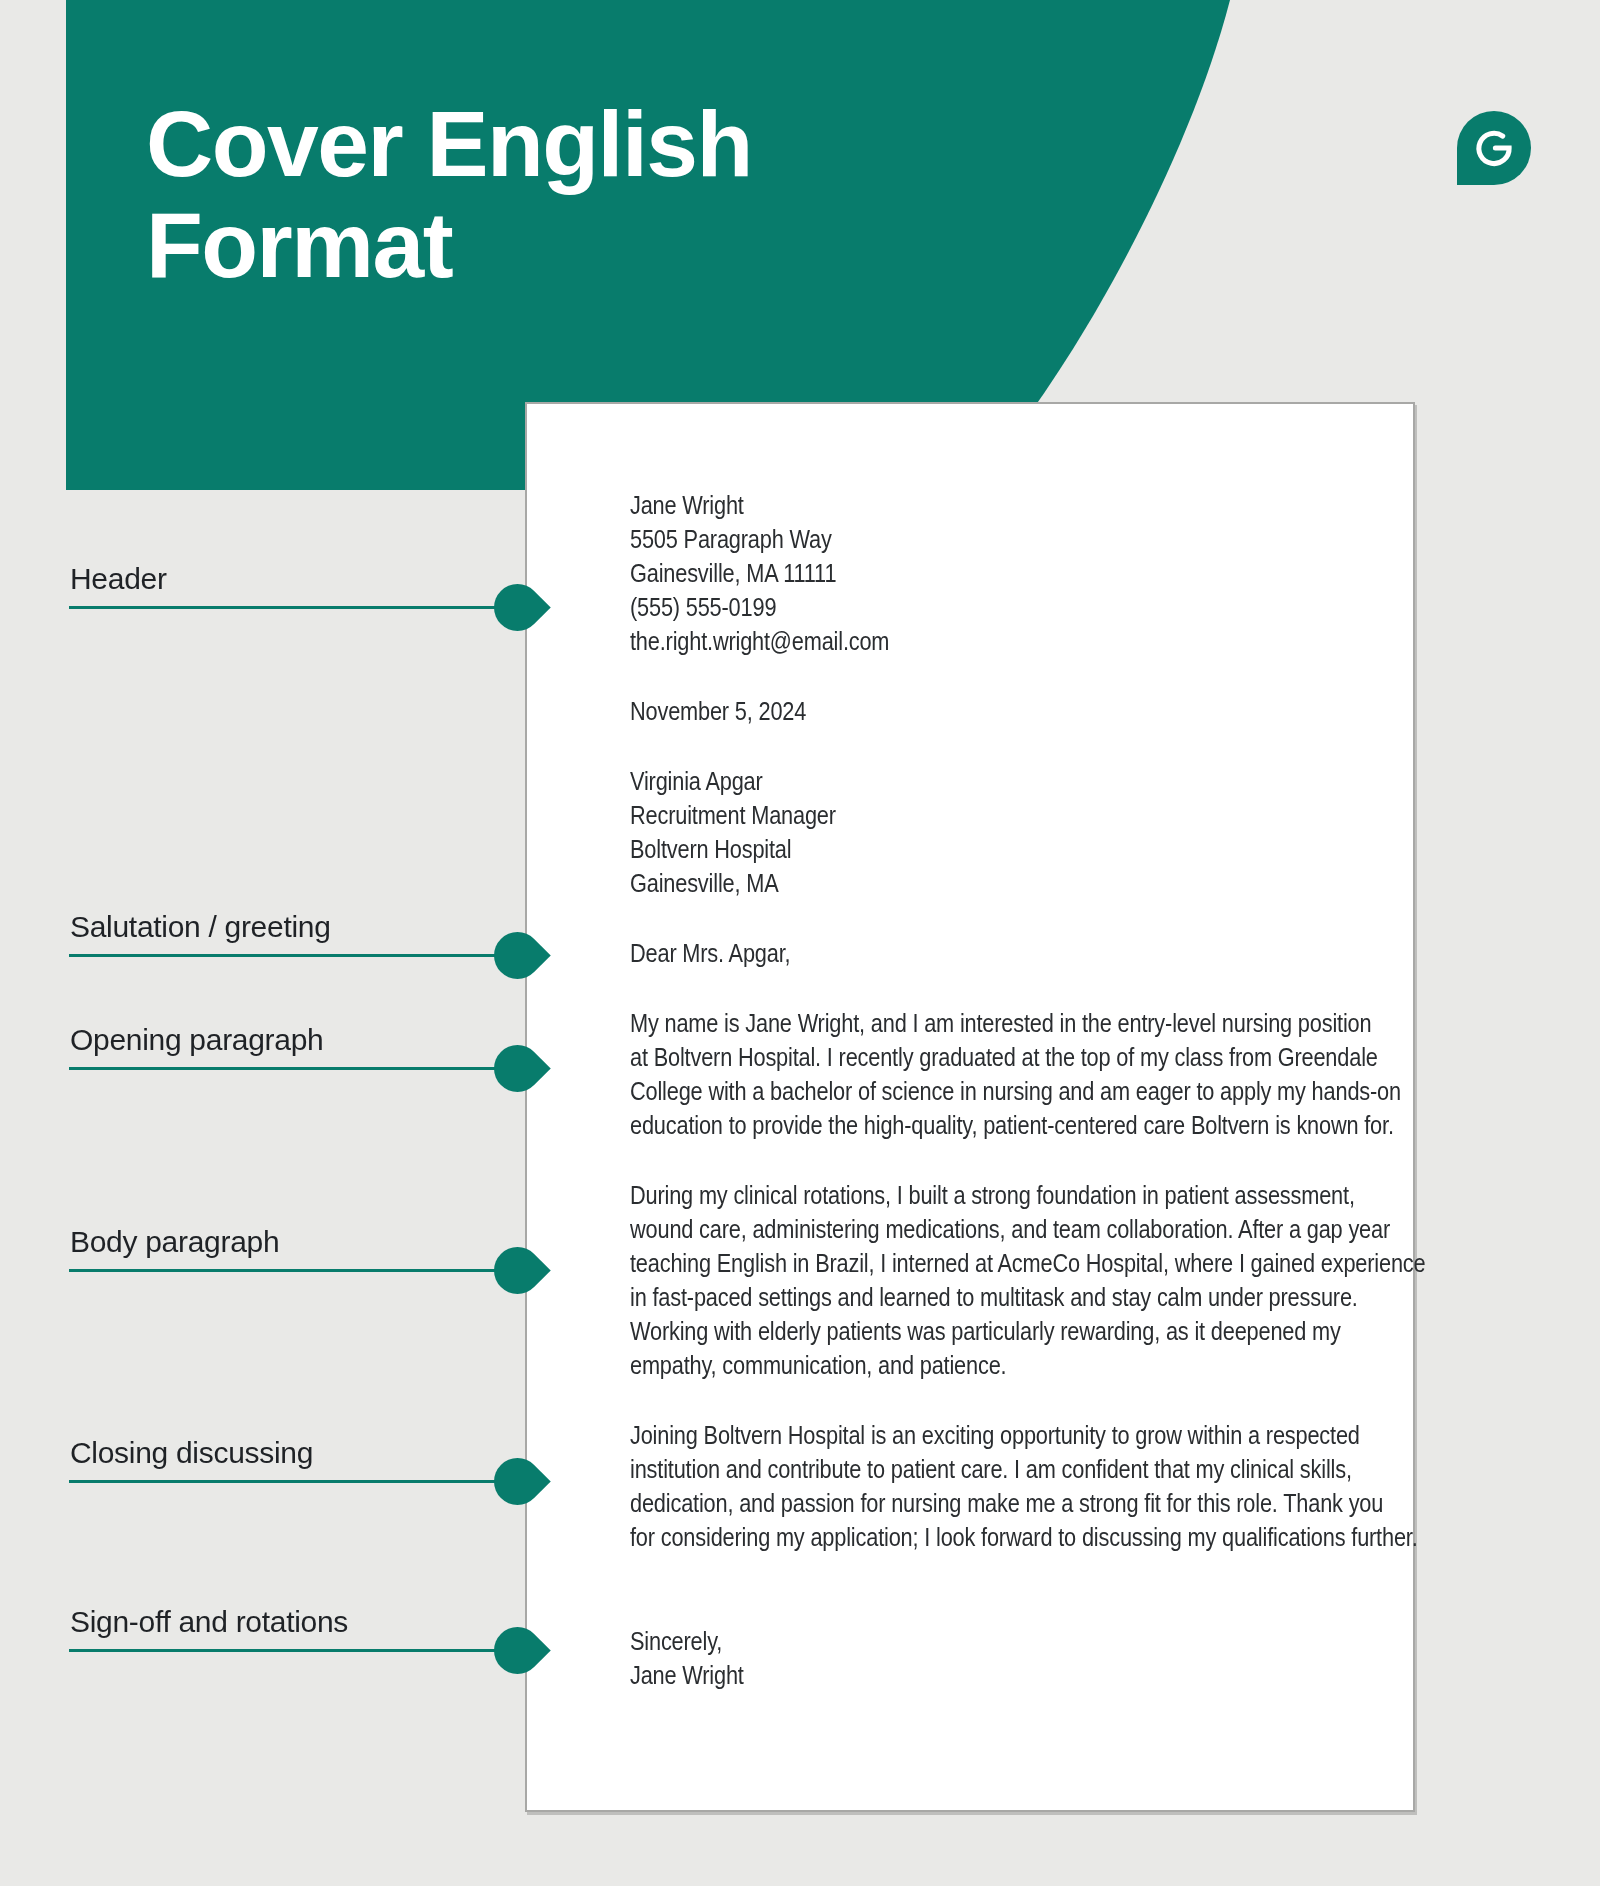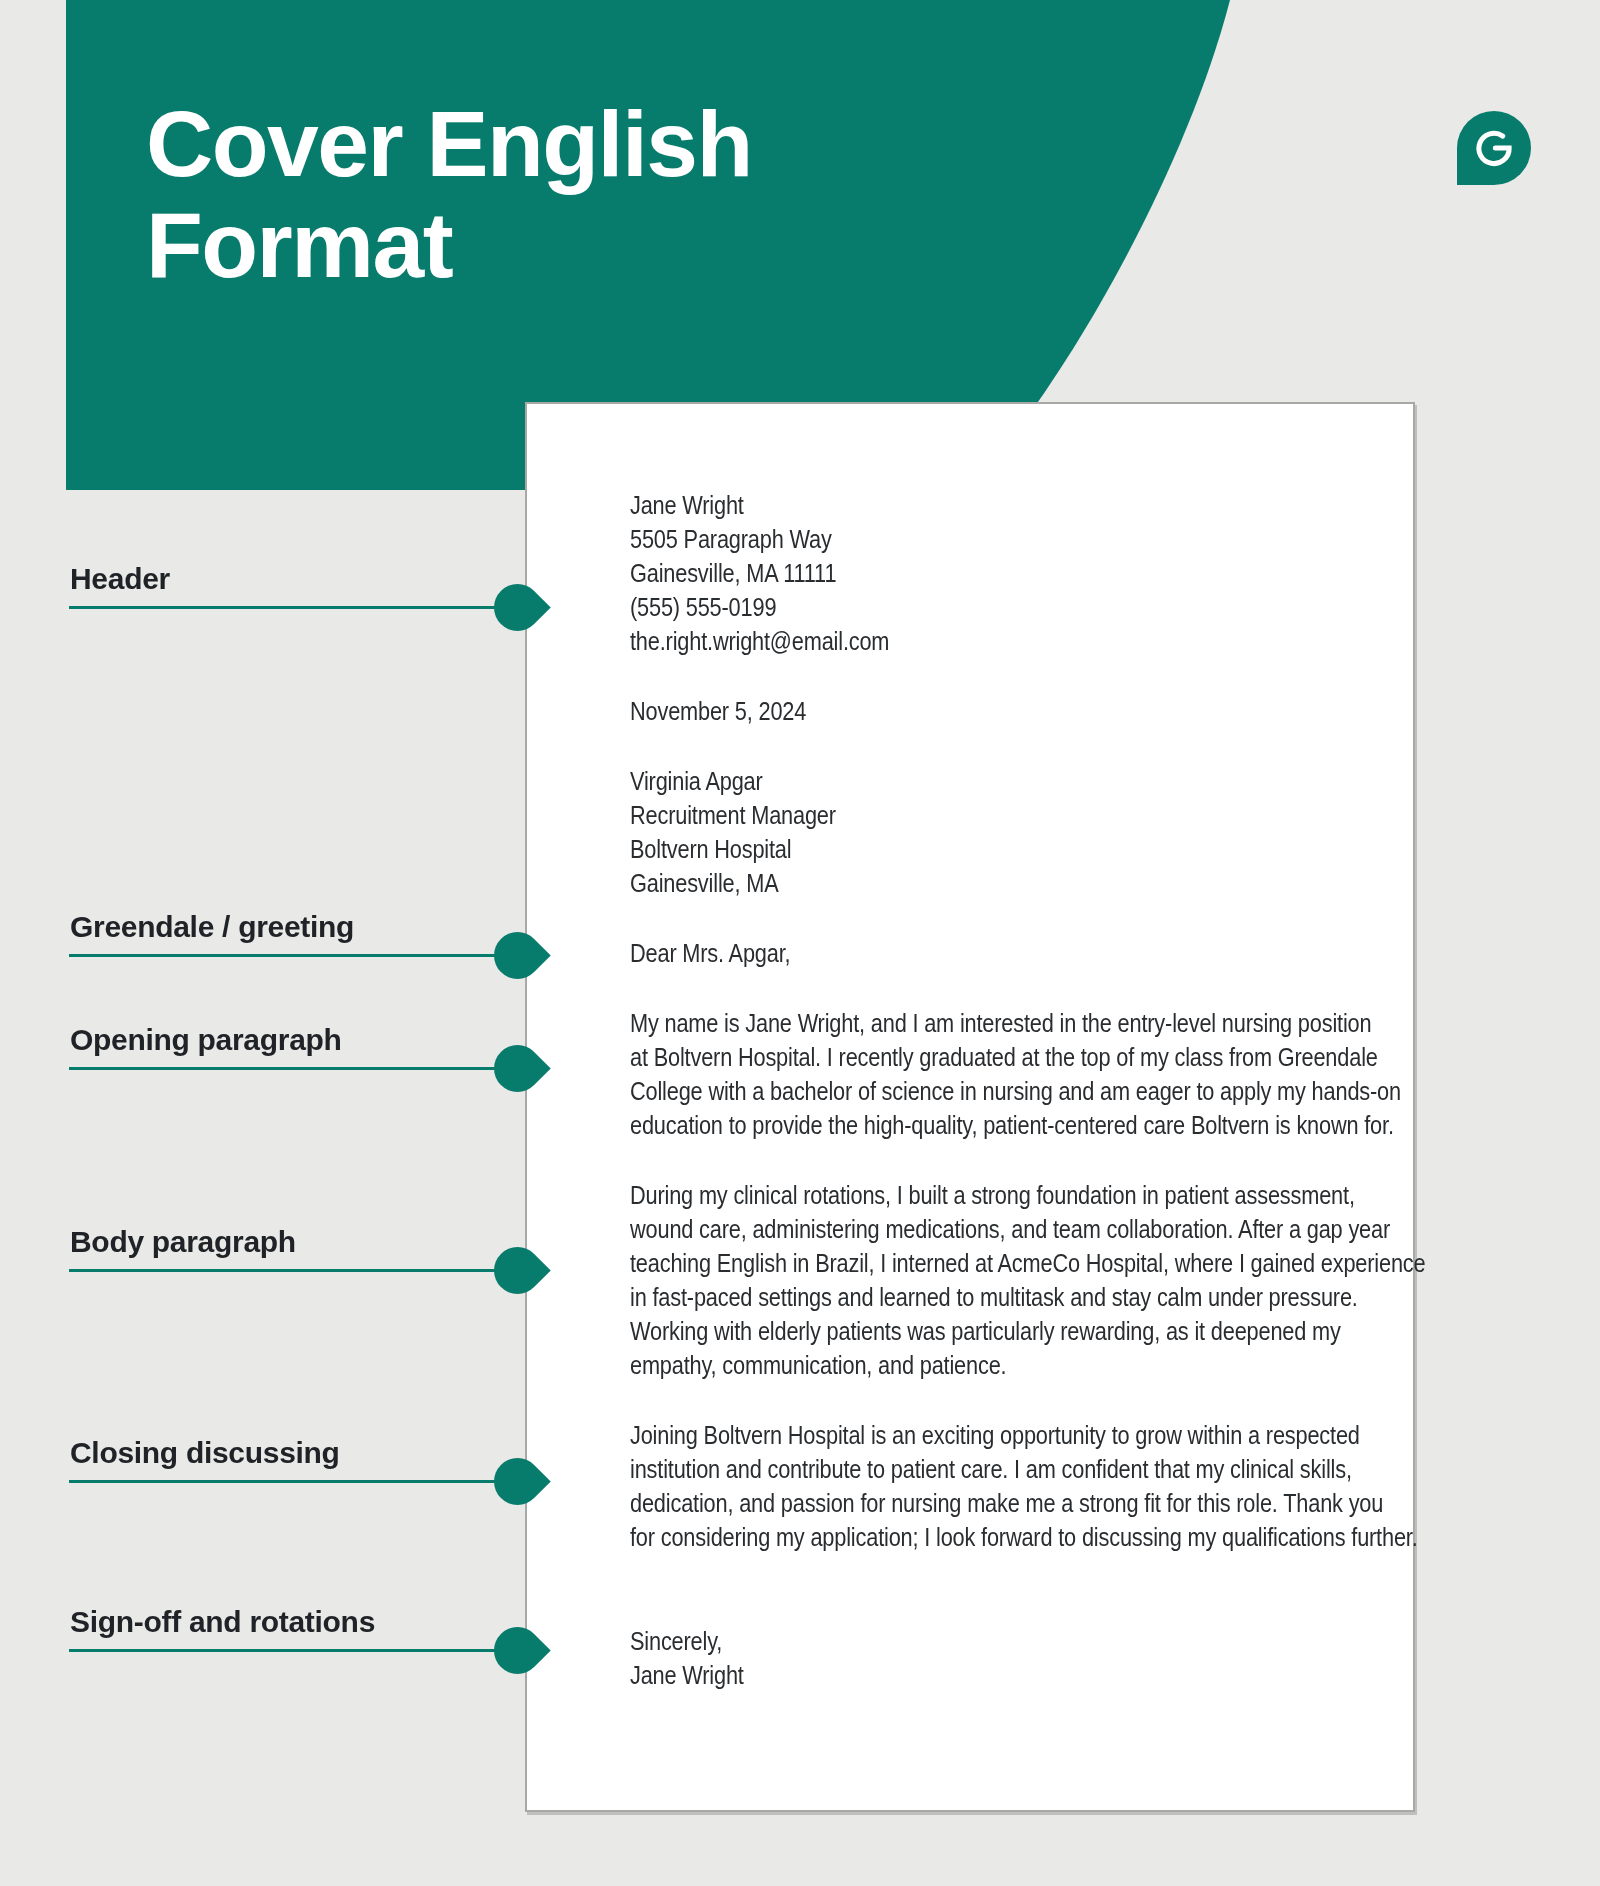--- a/index.html
+++ b/index.html
@@ -32,21 +32,21 @@
   .letter{
     position:absolute;left:103px;top:84px;width:1120px;
     transform:scaleX(0.87);transform-origin:0 0;
     color:#2A2D30;font-size:25px;line-height:34px;letter-spacing:-0.2px;
   }
   .letter p{margin:0 0 36px 0;white-space:pre-line;}
   .letter p.signoff{margin-top:70px;}
   
   .callout{position:absolute;left:57px;width:496px;height:72px;z-index:5;}
   .callout-text{
-    margin-left:13px;font-size:30px;line-height:38px;font-weight:700;
+    margin-left:13px;font-size:30px;line-height:38px;font-weight:400;
     color:#1F2226;letter-spacing:-0.3px;
   }
   .callout-line{
     position:absolute;left:12px;top:46px;width:450px;height:3px;background:#087C6C;
   }
   .callout-pin{
     position:absolute;left:437px;top:24px;width:47px;height:47px;background:#087C6C;
     border-radius:50% 0 50% 50%;transform:rotate(45deg);
   }
 </style>
@@ -97,21 +97,21 @@
 Jane Wright</p>
   </div>
 </div>
 
 <div class="callout" style="top:560px">
   <div class="callout-text">Header</div>
   <div class="callout-line"></div>
   <div class="callout-pin"></div>
 </div>
 <div class="callout" style="top:908px">
-  <div class="callout-text">Greendale / greeting</div>
+  <div class="callout-text">Salutation / greeting</div>
   <div class="callout-line"></div>
   <div class="callout-pin"></div>
 </div>
 <div class="callout" style="top:1021px">
   <div class="callout-text">Opening paragraph</div>
   <div class="callout-line"></div>
   <div class="callout-pin"></div>
 </div>
 <div class="callout" style="top:1223px">
   <div class="callout-text">Body paragraph</div>

